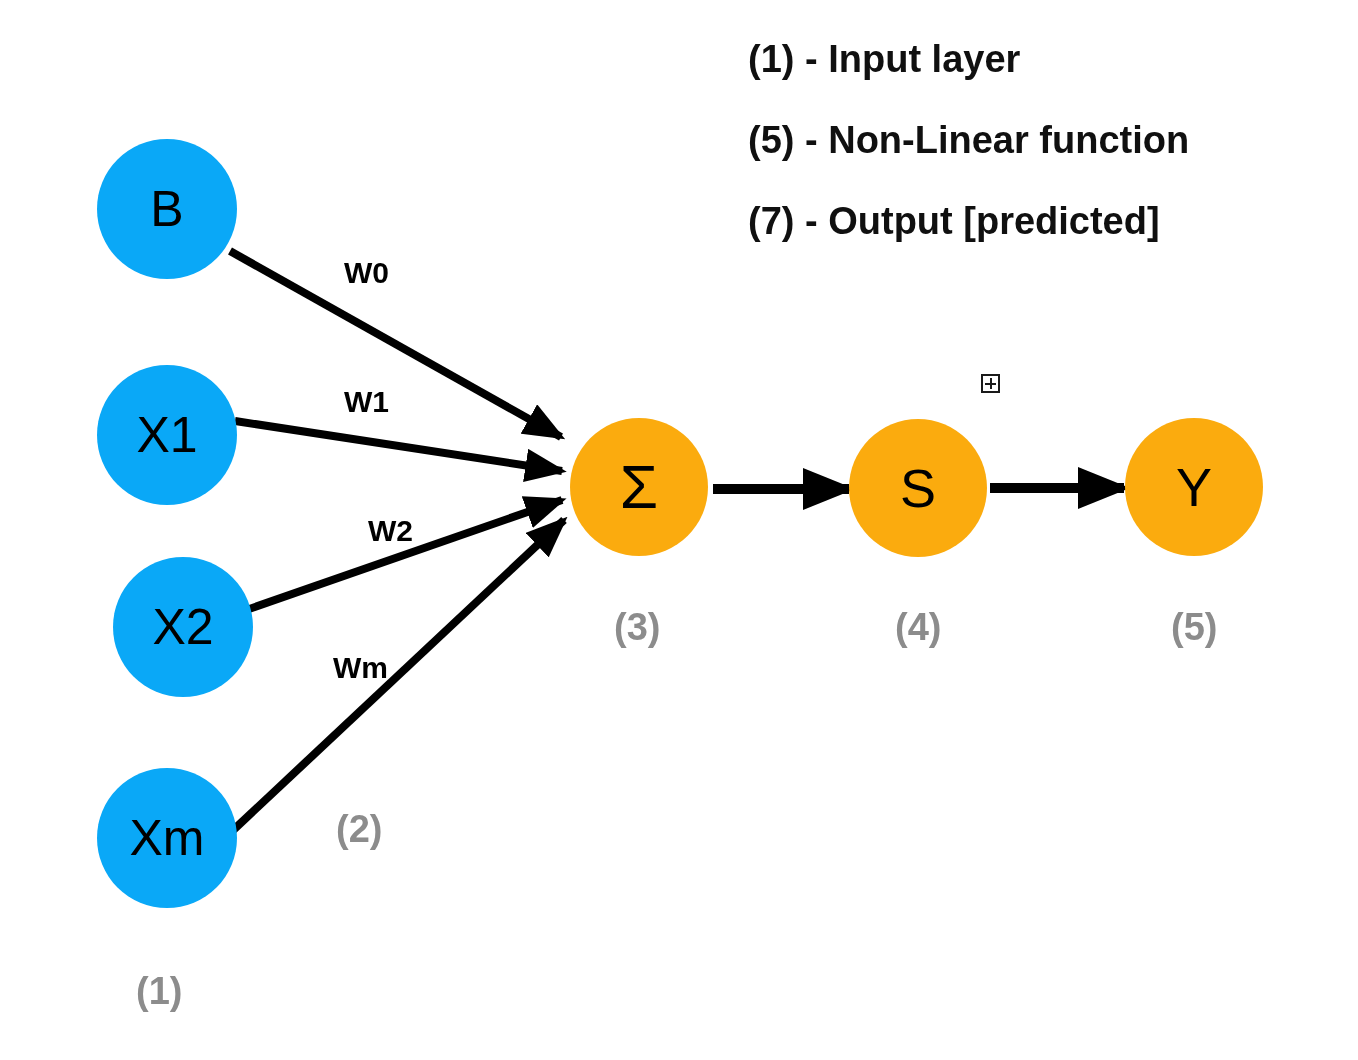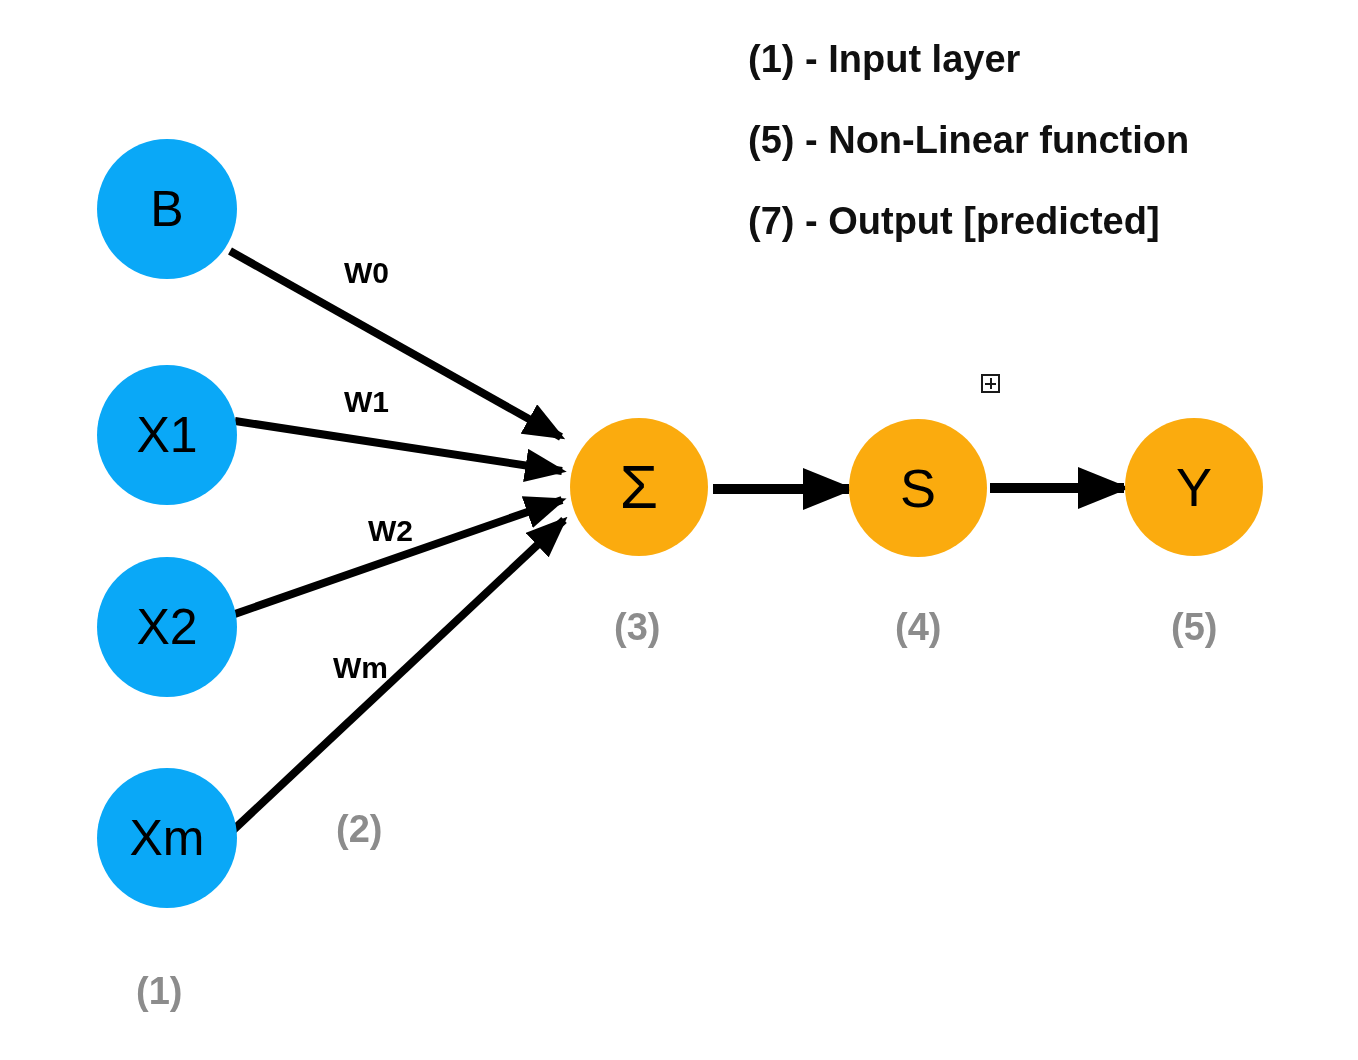--- a/index.html
+++ b/index.html
@@ -154,21 +154,21 @@
   </svg>
 
   <div class="node node-input" style="left:97px; top:139px; background:#0AA8F7;">
     <span class="node-label">B</span>
   </div>
 
   <div class="node node-input" style="left:97px; top:365px; background:#0AA8F7;">
     <span class="node-label">X1</span>
   </div>
 
-  <div class="node node-input" style="left:97px; top:557px; background:#0AA8F7;">
+  <div class="node node-input" style="left:113px; top:557px; background:#0AA8F7;">
     <span class="node-label">X2</span>
   </div>
 
   <div class="node node-input" style="left:97px; top:768px; background:#0AA8F7;justify-content:center;">
     <span class="node-label">Xm</span>
   </div>
 
   <div class="node node-proc" style="left:570px; top:418px; background:#FBAB0E;">
     <span class="node-label sigma">Σ</span>
   </div>

